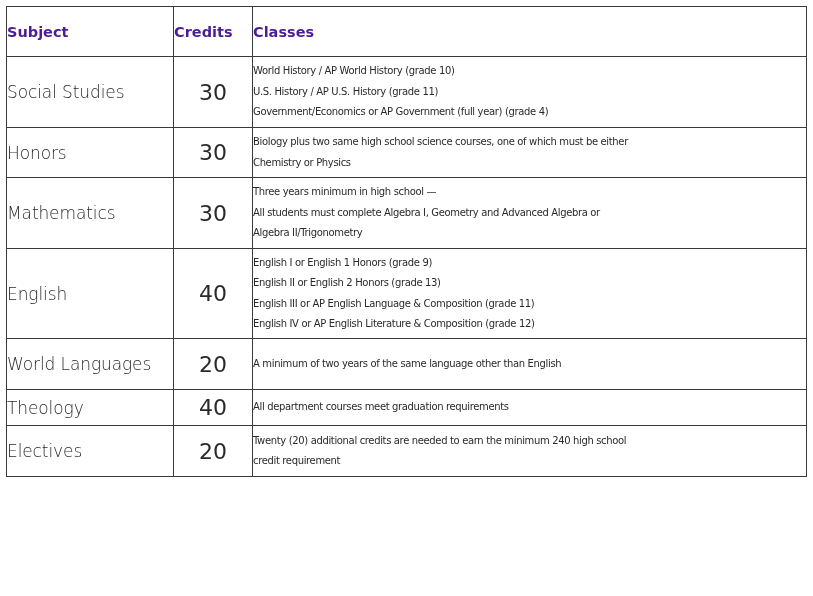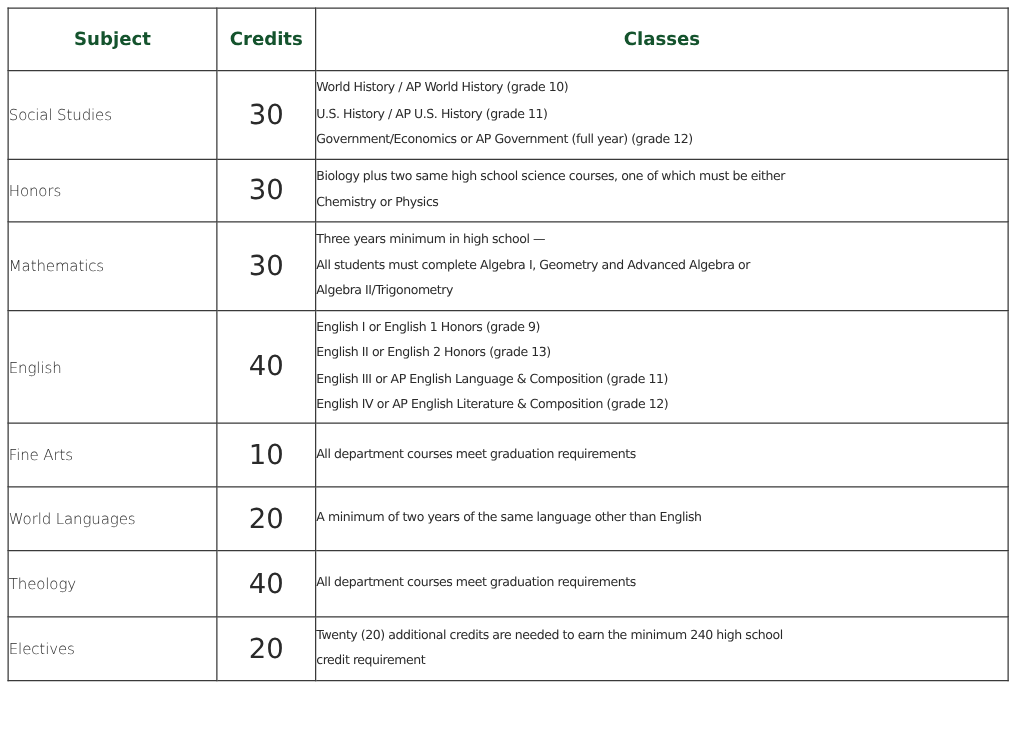--- a/index.html
+++ b/index.html
@@ -1,25 +1,25 @@
 <!DOCTYPE html>
 <html><head>
 <meta charset="utf-8">
 <style>
   html, body { margin:0; padding:0; background:#ffffff; }
   body { width:813px; height:596px; position:relative; overflow:hidden;
          font-family:"DejaVu Sans", "Liberation Sans", sans-serif; color:#222; }
   table.req { position:absolute; left:6px; top:6px; border-collapse:collapse;
               table-layout:fixed; width:800px; }
   table.req td, table.req th { border:1px solid #3a3a3a; padding:0; vertical-align:middle; }
-  table.req th { height:49px; font-weight:bold; font-size:14.5px; text-align:center; color:#14532d; }
+  table.req th { height:49px; font-weight:bold; font-size:14.5px; text-align:left; color:#4c1d95; }
   th.c-subj { padding-left:11px; }
   th.c-cred { text-align:center; }
   th.c-cls { padding-left:10px;margin-top:12px; }
-  td.subj { padding-left:12px; font-size:12px; font-weight:300; color:#2a2a2a; letter-spacing:-0.1px; }
+  td.subj { padding-left:12px; font-size:17px; font-weight:300; color:#2a2a2a; letter-spacing:-0.1px; }
   td.cred { text-align:center; font-size:22px; color:#2a2a2a; }
   td.cls { padding-left:10px; padding-right:4px; font-size:10px; line-height:20.5px; color:#2a2a2a; letter-spacing:-0.35px; }
   td.cls .line { display:block; white-space:nowrap; }
 </style>
 </head>
 <body>
 
 <table class="req">
   <colgroup>
     <col style="width:167px">
@@ -33,21 +33,21 @@
       <th class="c-cls">Classes</th>
     </tr>
   </thead>
   <tbody id="tbody">
       <tr style="height: 71px;">
         <td class="subj">Social Studies</td>
         <td class="cred">30</td>
         <td class="cls">
           <span class="line">World History  /  AP World History (grade 10)</span>
           <span class="line">U.S. History / AP U.S. History (grade 11)</span>
-          <span class="line">Government/Economics or AP Government (full year) (grade 12)</span>
+          <span class="line">Government/Economics or AP Government (full year) (grade 4)</span>
         </td>
       </tr>
       <tr style="height: 50px;">
         <td class="subj">Honors</td>
         <td class="cred">30</td>
         <td class="cls">
           <span class="line">Biology plus two same high school science courses, one of which must be either</span>
           <span class="line">Chemistry or Physics</span>
         </td>
       </tr>
@@ -64,34 +64,27 @@
         <td class="subj">English</td>
         <td class="cred">40</td>
         <td class="cls">
           <span class="line">English I  or English 1 Honors (grade 9)</span>
           <span class="line">English II or English 2 Honors (grade 13)</span>
           <span class="line">English III or AP English Language &amp; Composition (grade 11)</span>
           <span class="line">English IV or AP English Literature &amp; Composition (grade 12)</span>
         </td>
       </tr>
       <tr style="height: 51px;">
-        <td class="subj">Fine Arts</td>
-        <td class="cred">10</td>
-        <td class="cls">
-          <span class="line">All department courses meet graduation requirements</span>
-        </td>
-      </tr>
-      <tr style="height: 51px;">
         <td class="subj">World Languages</td>
         <td class="cred">20</td>
         <td class="cls">
           <span class="line">A minimum of two years of the same language other than English</span>
         </td>
       </tr>
-      <tr style="height: 53px; padding-left: 42px;">
+      <tr style="height: 36px; padding-left: 42px;">
         <td class="subj">Theology</td>
         <td class="cred">40</td>
         <td class="cls">
           <span class="line">All department courses meet graduation requirements</span>
         </td>
       </tr>
       <tr style="height: 51px;">
         <td class="subj">Electives</td>
         <td class="cred">20</td>
         <td class="cls">

